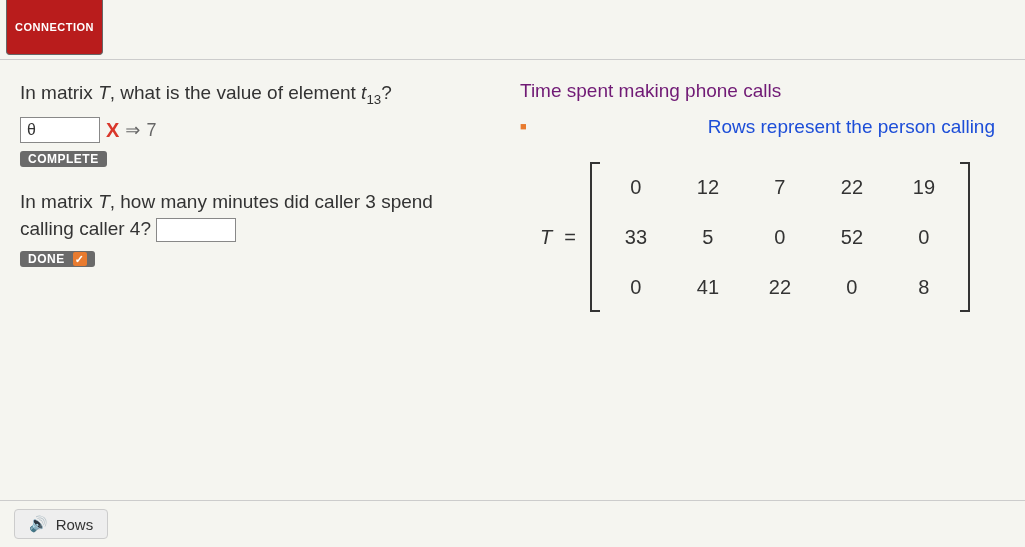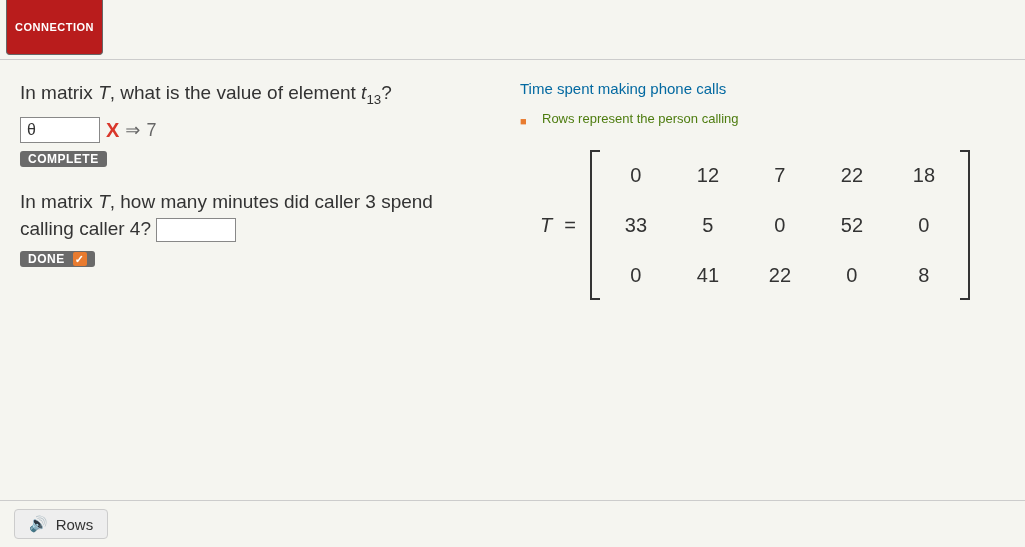--- a/index.html
+++ b/index.html
@@ -95,31 +95,32 @@
     .inline-input {
       width: 80px;
       height: 24px;
       border: 1px solid #888;
       background: #fff;
       font-size: 16px;
       padding: 2px 6px;
       vertical-align: middle;
     }
     .context-title {
-      font-size: 15px;
-      color: #0369a1;
+      font-size: 19px;
+      color: #701a75;
       margin-bottom: 14px;
     }
     .bullet-list { list-style: none; }
     .bullet-list li {
-      font-size: 13px;
-      color: #4d7c0f;
+      font-size: 19px;
+      color: #1d4ed8;
       margin-bottom: 12px;
       padding-left: 22px;
       position: relative;
+      text-align: right;
     }
     .bullet-list li::before {
       content: "■";
       position: absolute;
       left: 0;
       top: 4px;
       font-size: 11px;
       color: #e87b2f;
     }
     .matrix-area {
@@ -232,21 +233,21 @@
       <span class="matrix-eq">=</span>
       <div class="matrix-wrap">
         <div class="bracket bracket-left"></div>
         <table class="matrix-table">
           <tbody>
             <tr>
                 <td>0</td>
                 <td>12</td>
                 <td>7</td>
                 <td>22</td>
-                <td>18</td>
+                <td>19</td>
               </tr>
             <tr>
                 <td>33</td>
                 <td>5</td>
                 <td>0</td>
                 <td>52</td>
                 <td>0</td>
               </tr>
             <tr>
                 <td>0</td>

